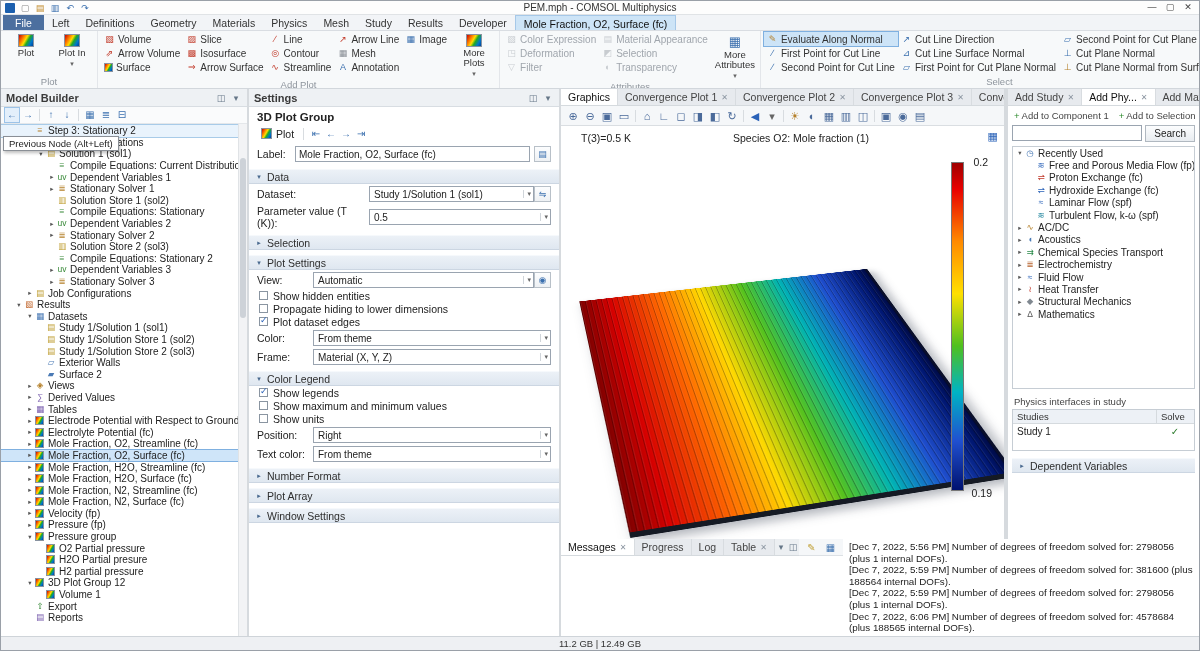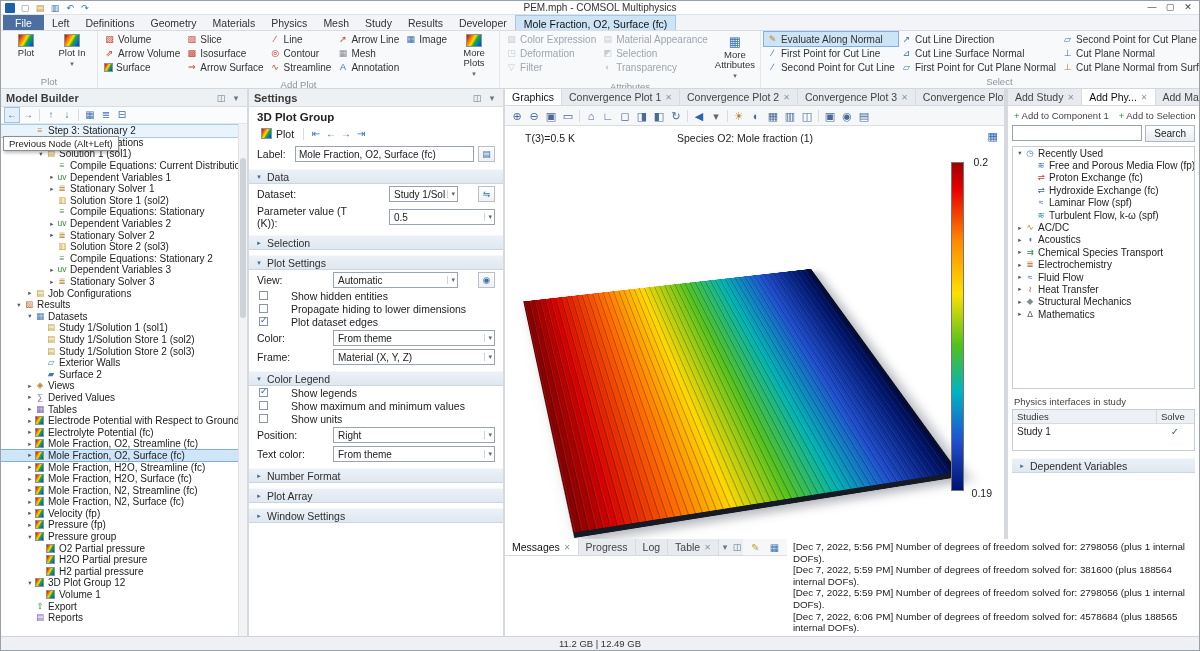--- a/index.html
+++ b/index.html
@@ -56,41 +56,41 @@
   .trow .exp{width:8px;font-size:6.5px;color:#555;flex-shrink:0;text-align:center;}
   .trow .ticon{width:12px;flex-shrink:0;text-align:center;font-size:8.5px;margin-right:2px;line-height:11px;}
   .trow .ticon.rainbow{width:9px;height:9px;margin:0 4px 0 1px;}
   .trow.selected{background:#cfe5f9;outline:1px solid #7fb0e0;}
   .trow.hover{background:#e9f3fc;outline:1px solid #a8cbe8;}
   .vsb{position:absolute;right:0;top:0;bottom:0;width:9px;background:#f2f3f5;border-left:1px solid #e0e3e6;}
   .vsb .thumb{position:absolute;left:1px;right:1px;top:34px;height:160px;background:#cdd2d8;border-radius:3px;}
   .tooltip{position:absolute;left:2px;top:12px;background:#fff;border:1px solid #8a8f96;box-shadow:1px 2px 3px rgba(0,0,0,.25);font-size:9.5px;padding:1px 5px;z-index:5;color:#222;white-space:nowrap;}
 
   
-  .settings{width:256px;flex-shrink:0;}
+  .settings{width:312px;flex-shrink:0;}
   .subtitle{font-size:11.5px;color:#222;padding:4px 8px 1px;font-weight:bold;}
   .plotrow{display:flex;align-items:center;gap:3px;padding:2px 8px;height:19px;}
   .plotbtn{display:flex;align-items:center;gap:4px;padding:1px 4px;font-size:10.5px;}
   .plotbtn .rainbow{width:11px;height:11px;}
   .psep{width:1px;height:12px;background:#d8dce0;margin:0 2px;}
   .navicon{font-size:10px;width:14px;text-align:center;}
   .labelrow{display:flex;align-items:center;gap:4px;padding:3px 8px 2px;}
   .flabel{font-size:10.5px;color:#222;flex-shrink:0;}
   .label-w{width:34px;}
   input.txt{flex:1;height:16px;border:1px solid #9aa4b0;font-size:10px;padding:0 3px;font-family:inherit;color:#222;background:#fff;min-width:0;}
   .sidebtn{width:17px;height:16px;border:1px solid #b8c0c8;background:linear-gradient(#fcfdfe,#eef1f4);font-size:9px;display:flex;align-items:center;justify-content:center;flex-shrink:0;}
   .sec{height:15px;background:linear-gradient(#ecf1f7,#dfe7f0);border-top:1px solid #f6f9fc;border-bottom:1px solid #ccd6e2;display:flex;align-items:center;gap:4px;padding:0 6px;font-size:10.5px;color:#2e2e2e;margin-top:5px;}
   .sec .arr{font-size:7px;width:8px;text-align:center;}
-  .frow{display:flex;align-items:center;gap:20px;padding:2px 8px 1px;}
+  .frow{display:flex;align-items:center;gap:0;padding:2px 8px 1px;}
   .fl-data{width:112px;}
   .fl-sm{width:56px;}
   .selectbox{flex:1;height:16px;border:1px solid #9aa4b0;background:#fff;display:flex;align-items:center;font-size:10px;padding:0 2px 0 4px;min-width:0;}
   .selectbox .val{flex:1;overflow:hidden;white-space:nowrap;}
   .selectbox .da{font-size:7px;color:#555;border-left:1px solid #d0d5da;padding-left:3px;margin-left:2px;}
-  .cbrow{display:flex;align-items:center;gap:23px;padding:0 8px 0 10px;font-size:10.5px;height:13px;}
+  .cbrow{display:flex;align-items:center;gap:5px;padding:0 8px 0 10px;font-size:10.5px;height:13px;}
   .cbx{width:9px;height:9px;border:1px solid #8a95a1;background:#fff;position:relative;flex-shrink:0;}
   .cbrow.checked .cbx::after{content:"✓";position:absolute;left:0;top:-3px;font-size:9px;color:#2a62b8;}
 
   
   .centerright{flex:1;display:flex;flex-direction:column;min-width:0;}
   .toprow{height:450px;display:flex;min-height:0;flex-shrink:0;}
   .graphics{flex:1;}
   .tabbar{height:17px;background:#eceff2;border-bottom:1px solid #d5dade;display:flex;align-items:stretch;flex-shrink:0;overflow:hidden;}
   .gtab{display:flex;align-items:center;gap:4px;padding:0 7px;font-size:10.5px;color:#444;border-right:1px solid #d8dce0;background:#e7eaee;white-space:nowrap;}
   .gtab.selected{background:#fff;color:#111;}

